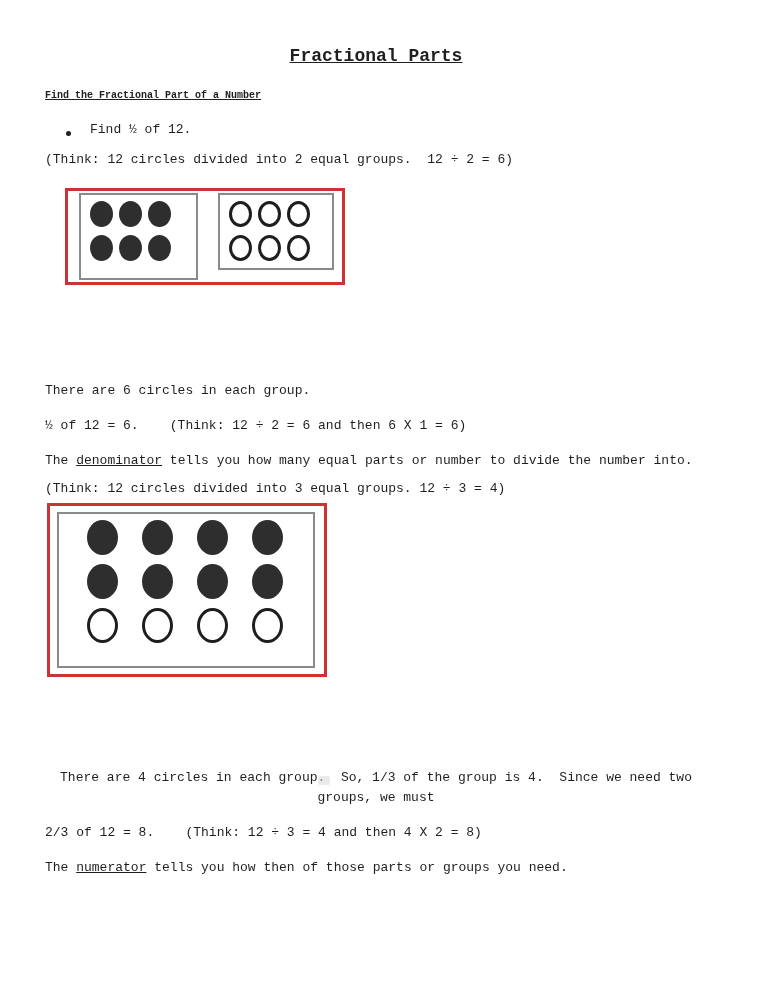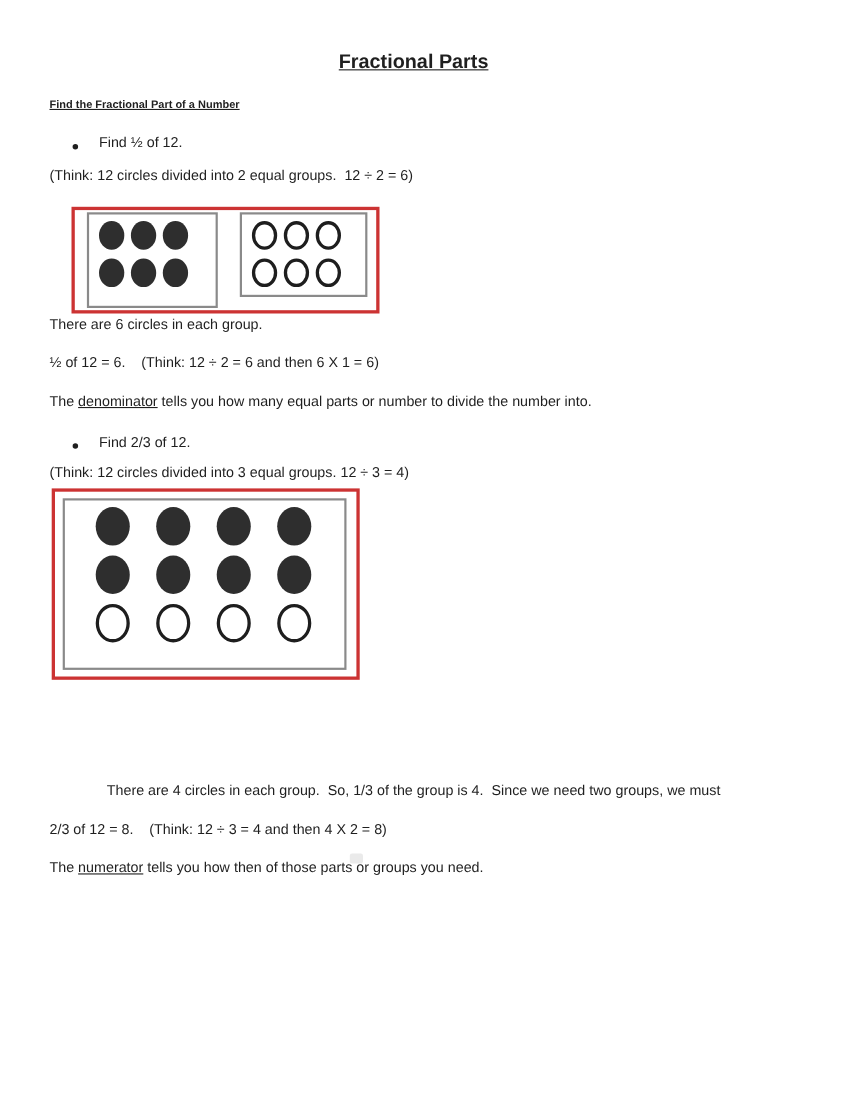--- a/index.html
+++ b/index.html
@@ -3,21 +3,21 @@
 <meta charset="utf-8">
 <style>
   * { margin: 0; padding: 0; box-sizing: border-box; }
   html, body { background: #ffffff; }
   body { width: 768px; height: 994px; overflow: hidden; }
   .doc {
     position: relative;
     width: 740px; height: 994px;
     background: #ffffff;
     padding: 0 33px 0 45px;
-    font-family: Liberation Sans, sans-serif;
+    font-family: Liberation Mono, monospace;
     font-size: 13px;
     color: #1f1f1f;
   }
   .title {
     padding-top: 44px;
     text-align: center;
     font-size: 18px;
     font-weight: bold;
     line-height: 24px;
   }
@@ -53,21 +53,21 @@
   .box1 .inner-left  { left: 11px;  top: 2px; width: 119px; height: 87px; }
   .box1 .inner-right { left: 150px; top: 2px; width: 116px; height: 77px; }
   .circle-row { display: flex; }
   .box1 .circle-row { gap: 6px; padding-left: 9px; }
   .box1 .circle-row:first-child { margin-top: 6px; }
   .box1 .circle-row + .circle-row { margin-top: 8px; }
   .box1 .circle { width: 23px; height: 26px; }
   .circle { display: block; border-radius: 50%; }
   .circle.filled { background: #2e2e2e; }
   .circle.empty  { background: #ffffff; border: 3px solid #1e1e1e; }
-  .t-result1 { }
+  .t-result1 { margin-top: 96px; }
   .t-result2 { margin-top: 16px; }
   .rule1 { margin-top: 16px; }
   .bullet-row.b2 { margin-top: 18px; }
   .think2 { margin-top: 9px; }
   .box2 { margin-top: 5px; margin-left: 2px; width: 280px; height: 174px; }
   .box2 .inner-big { left: 7px; top: 6px; width: 258px; height: 156px; }
   .box2 .circle-row { gap: 24px; padding-left: 28px; }
   .box2 .circle-row:first-child { margin-top: 6px; }
   .box2 .circle-row + .circle-row { margin-top: 9px; }
   .box2 .circle { width: 31px; height: 35px; }
@@ -126,24 +126,20 @@
         </div>
       </div>
   </div>
 
   <p class="line t-result1">There are 6 circles in each group.</p>
 
   <p class="line t-result2">½ of 12 = 6.    (Think: 12 ÷ 2 = 6 and then 6 X 1 = 6)</p>
 
   <p class="line rule1"><span>The </span><span class="u">denominator</span><span> tells you how many equal parts or number to divide the number into.</span></p>
 
-  <div class="bullet-row b2">
-    <span class="bullet-dot"></span>
-    <span class="line">Find 2/3 of 12.</span>
-  </div>
 
   <p class="line think2">(Think: 12 circles divided into 3 equal groups. 12 ÷ 3 = 4)</p>
 
   <div class="red-box box2">
     <div class="inner-box inner-big">
         <div class="circle-row">
           <span class="circle filled"></span>
           <span class="circle filled"></span>
           <span class="circle filled"></span>
           <span class="circle filled"></span>

